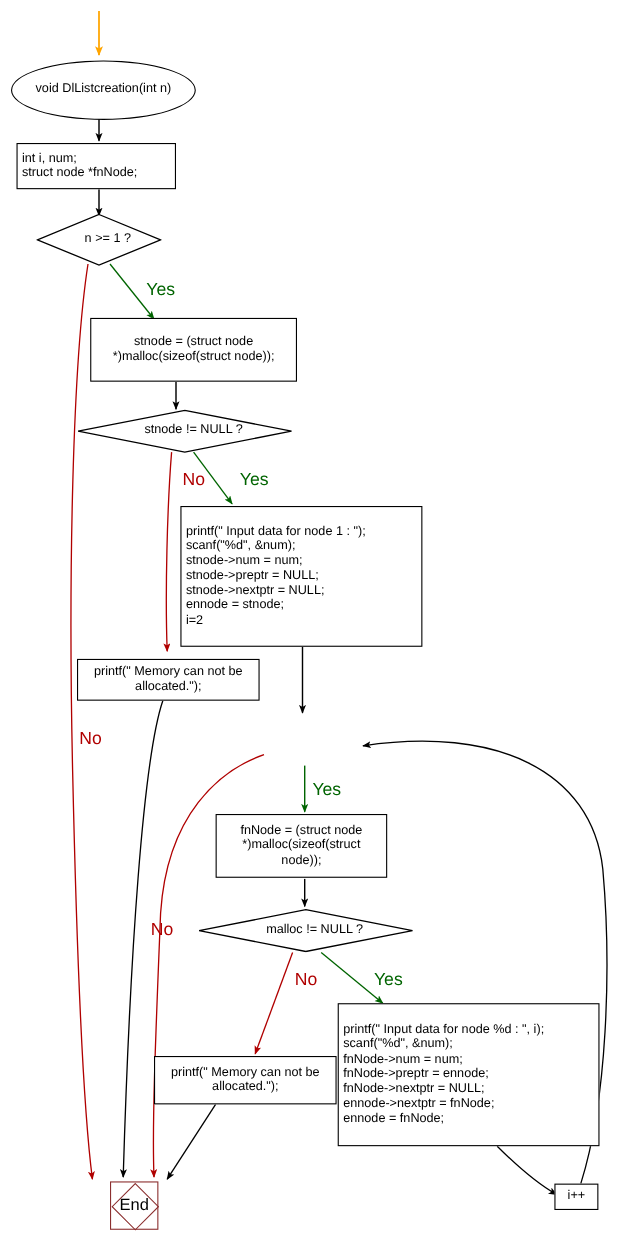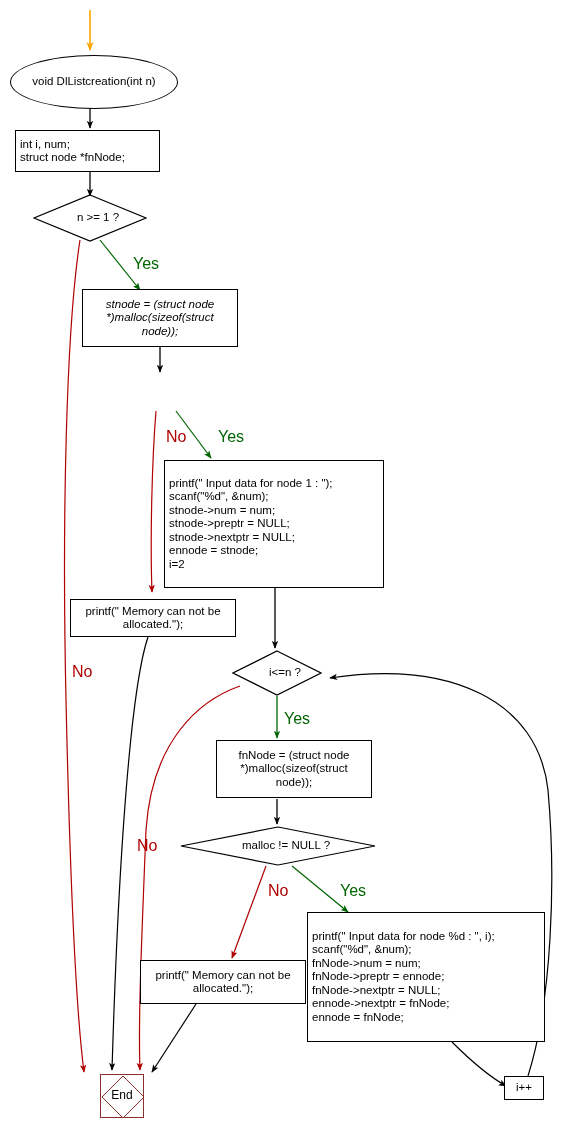--- a/index.html
+++ b/index.html
@@ -51,21 +51,21 @@
   .decision{
     background:transparent;
     border:none;
   }
   .decision .dsvg{position:absolute;left:0;top:0;}
   .decision .txt{position:relative;z-index:2;white-space:pre;margin-left:16px;}
   .endnode{
     border:1px solid #8b2f2f;
     background:#ffffff;
     color:#000;
-    font-size:12px;
+    font-size:15px;
   }
   .endnode .xsvg{position:absolute;left:0;top:0;}
   .endnode .txt{position:relative;z-index:2;}
   .lbl{
     position:absolute;
     font-size:16px;
     line-height:12px;
     z-index:4;
     background:transparent;
     white-space:nowrap;
@@ -140,47 +140,47 @@
     <span class="txt">void DlListcreation(int n)</span>
   </div>
 
   <div class="node decision" style="left:33px;top:194px;width:114px;height:48px;">
     <svg class="dsvg" width="114" height="48" viewBox="0 0 114 48">
       <polygon points="57,1 113,24 57,47 1,24" fill="#ffffff" stroke="#000000" stroke-width="1.2"></polygon>
     </svg>
     <span class="txt">n &gt;= 1 ?</span>
   </div>
 
-  <div class="node proc center" style="left:82px;top:289px;width:156px;height:58px;font-style:italic;">
+  <div class="node proc center" style="left:82px;top:289px;width:188px;height:58px;">
     <span class="txt">stnode = (struct node *)malloc(sizeof(struct node));</span>
   </div>
 
+  <div class="node decision" style="left:70px;top:372px;width:196px;height:40px;">
+    <svg class="dsvg" width="196" height="40" viewBox="0 0 196 40">
+      <polygon points="98,1 195,20 98,39 1,20" fill="#ffffff" stroke="#000000" stroke-width="1.2"></polygon>
+    </svg>
+    <span class="txt">stnode != NULL ?</span>
+  </div>
 
   <div class="node proc left" style="left:164px;top:460px;width:220px;height:128px;">
     <span class="txt">printf(" Input data for node 1 : ");
 scanf("%d", &amp;num);
 stnode-&gt;num = num;
 stnode-&gt;preptr = NULL;
 stnode-&gt;nextptr = NULL;
 ennode = stnode;
 i=2</span>
   </div>
 
   <div class="node proc center" style="left:70px;top:599px;width:166px;height:38px;">
     <span class="txt">printf(" Memory can not be allocated.");</span>
   </div>
 
-  <div class="node decision" style="left:232px;top:650px;width:90px;height:46px;">
-    <svg class="dsvg" width="90" height="46" viewBox="0 0 90 46">
-      <polygon points="45,1 89,23 45,45 1,23" fill="#ffffff" stroke="#000000" stroke-width="1.2"></polygon>
-    </svg>
-    <span class="txt">i&lt;=n ?</span>
-  </div>
-
-  <div class="node proc center" style="left:216px;top:740px;width:156px;height:58px;">
+
+  <div class="node proc center" style="left:196px;top:740px;width:156px;height:58px;">
     <span class="txt">fnNode = (struct node *)malloc(sizeof(struct node));</span>
   </div>
 
   <div class="node decision" style="left:180px;top:826px;width:196px;height:40px;">
     <svg class="dsvg" width="196" height="40" viewBox="0 0 196 40">
       <polygon points="98,1 195,20 98,39 1,20" fill="#ffffff" stroke="#000000" stroke-width="1.2"></polygon>
     </svg>
     <span class="txt">malloc != NULL ?</span>
   </div>
 

